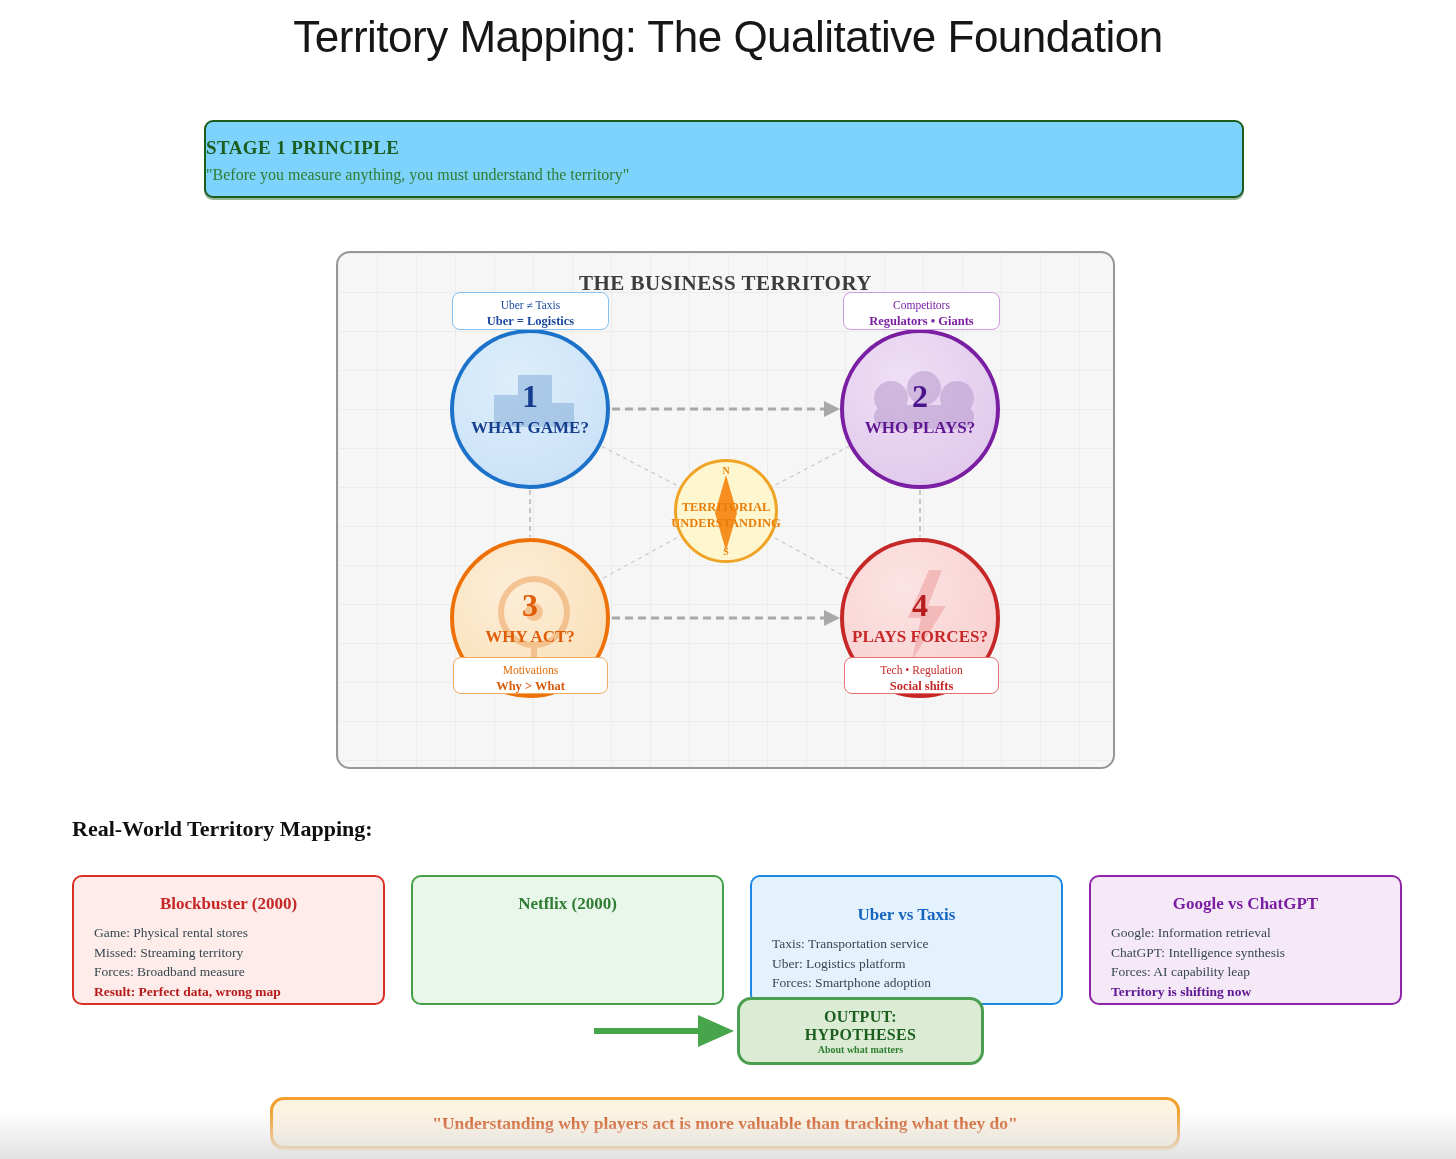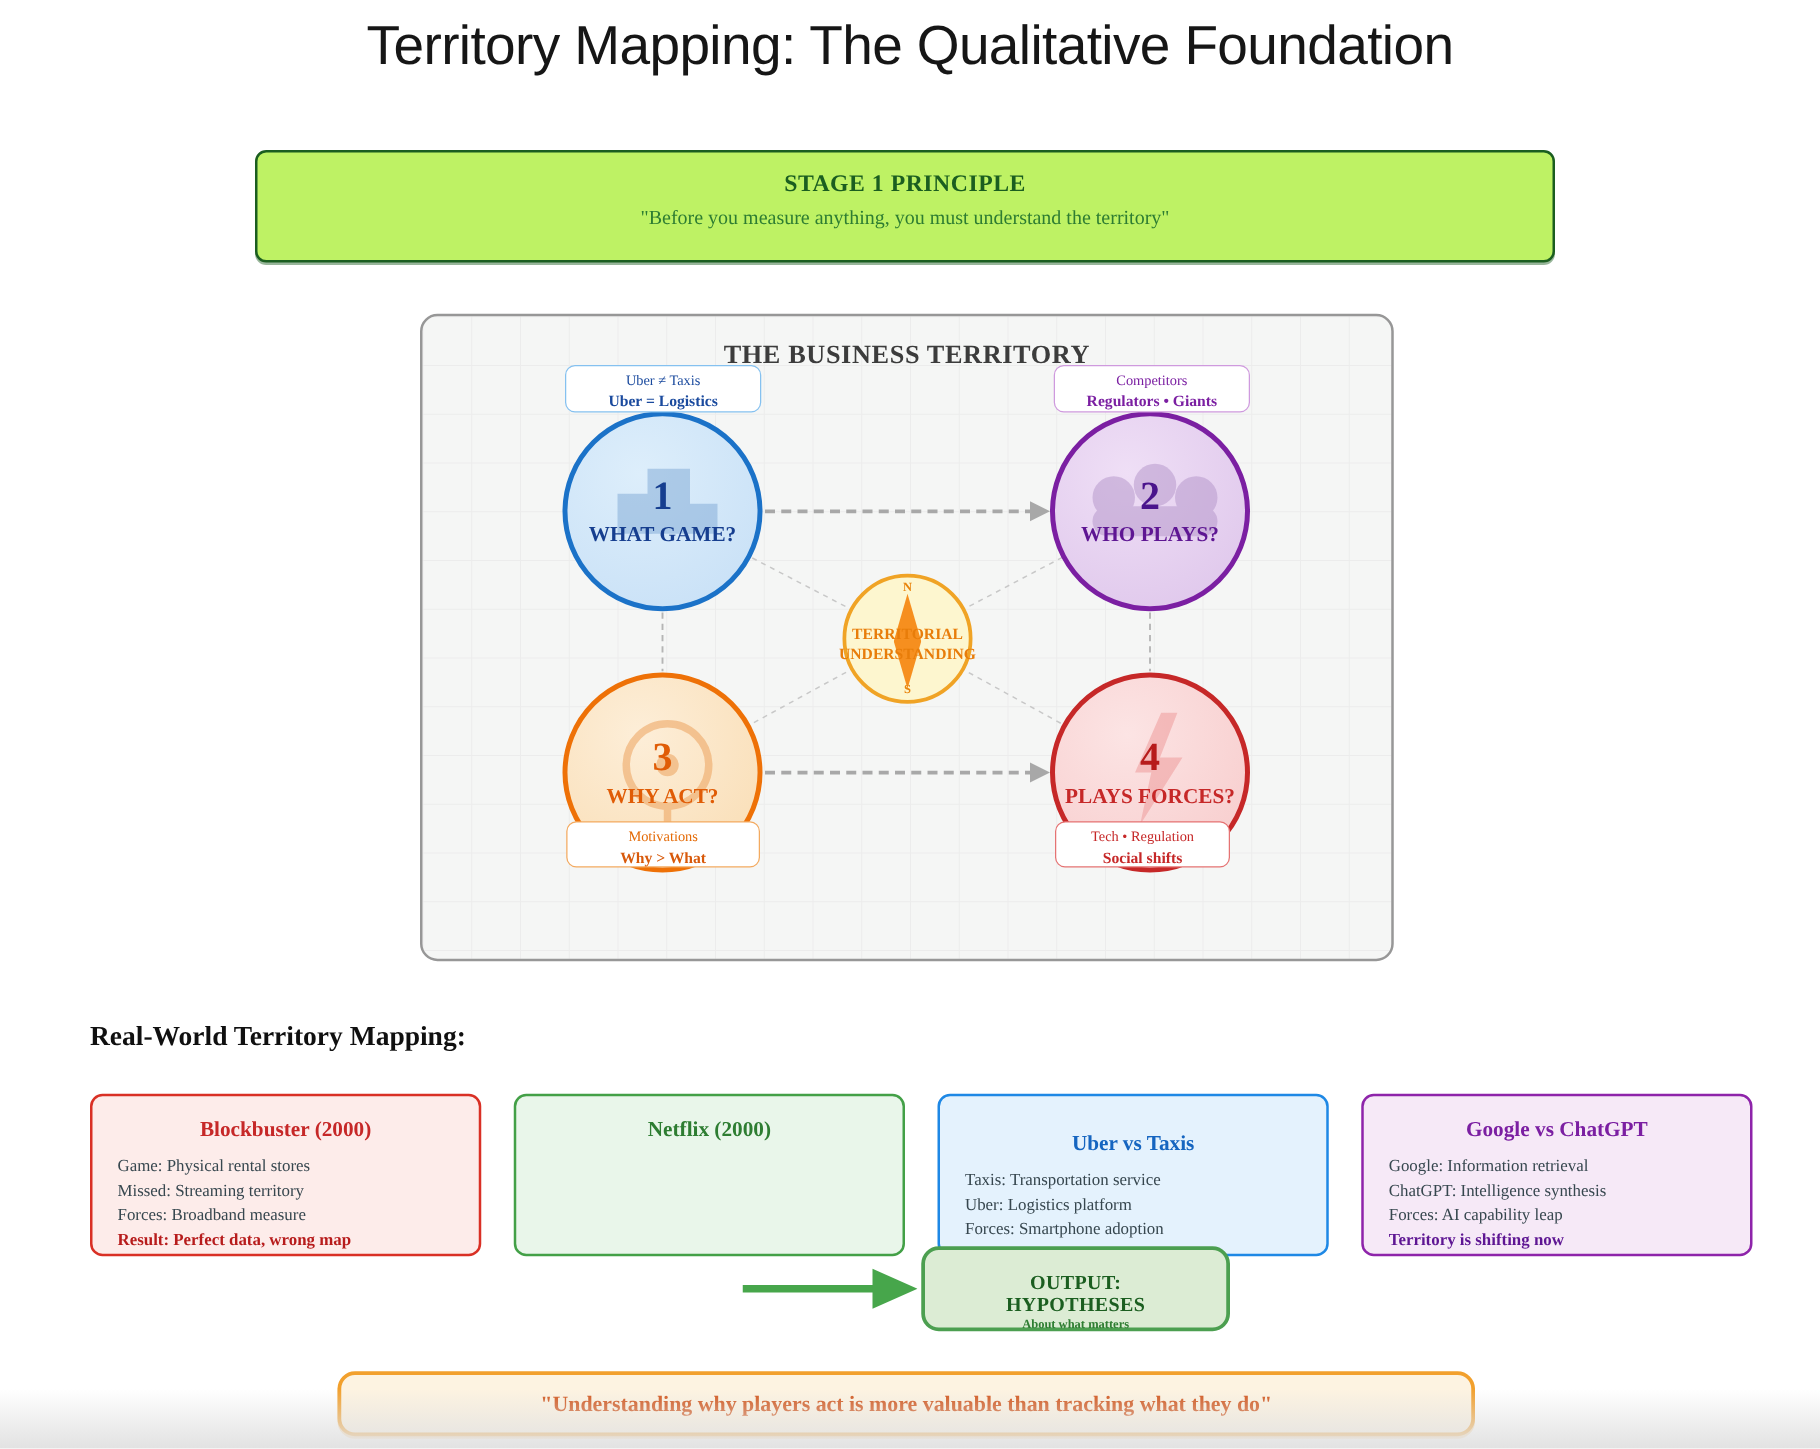--- a/index.html
+++ b/index.html
@@ -20,23 +20,23 @@
     font-family:"Liberation Sans", sans-serif; font-size:44px; font-weight:normal;
     color:#161616; letter-spacing:-0.5px;
   }
   .page-subtitle {
     position:absolute; top:71px; left:0; right:0; text-align:center;
     font-family:"Liberation Sans", sans-serif; font-size:18px; color:#2d2d2d;
   }
 
   
   .principle {
-    position:absolute; left:204px; top:120px; width:1040px; height:90px;
-    background:#bef264; border:2px solid #1b5e20; border-radius:9px;
-    text-align:center; box-shadow:0 2px 0 rgba(27,94,32,.45);
+    position:absolute; left:204px; top:120px; width:1040px; height:78px;
+    background:#7dd3fc; border:2px solid #1b5e20; border-radius:9px;
+    text-align:left; box-shadow:0 2px 0 rgba(27,94,32,.45);
   }
   .principle-title { margin-top:15px; font-size:19px; font-weight:bold; color:#1b5e20; letter-spacing:.4px; }
   .principle-quote { margin-top:7px; font-size:16px; color:#2e7d32; }
 
   
   .panel {
     position:absolute; left:336px; top:251px; width:779px; height:518px;
     background-color:#f5f6f5;
     background-image:
       linear-gradient(#ececec 1px, transparent 1px),
@@ -53,21 +53,21 @@
   .callout {
     position:absolute; background:#fff; border-radius:8px; text-align:center;
     z-index:3; padding-top:4px; line-height:1.42;
   }
   .callout .c1 { font-size:11.5px; }
   .callout .c2 { font-size:12.5px; font-weight:bold; }
   .callout-tl { left:114px; top:39px;  width:157px; height:38px; border:1.5px solid #85c1f0; color:#1a4a9e; }
   .callout-tr { left:505px; top:39px;  width:157px; height:38px; border:1.5px solid #cf9ade; color:#7b1fa2; }
   .callout-bl { left:115px; top:404px; width:155px; height:37px; border:1.5px solid #f3aa60; color:#e46a06; }
   .callout-bl .c2 { color:#d8590a; }
-  .callout-br { left:506px; top:404px; width:140px; height:37px; border:1.5px solid #e57373; color:#c62828; }
+  .callout-br { left:506px; top:404px; width:155px; height:37px; border:1.5px solid #e57373; color:#c62828; }
 
   .node {
     position:absolute; width:160px; height:160px; border-radius:50%;
     display:flex; flex-direction:column; align-items:center; justify-content:center;
     z-index:1;
   }
   .node-number { font-size:32px; font-weight:bold; z-index:2; line-height:1; }
   .node-label  { font-size:17px; font-weight:bold; z-index:2; margin-top:6px; white-space:nowrap; }
   .node1 { left:112px; top:76px;  border:4px solid #1b72c8; background:radial-gradient(circle at 38% 30%, #ddeefb, #c6dff6); }
   .node1 .node-number, .node1 .node-label { color:#163e8f; }
@@ -138,21 +138,21 @@
   .card-blue   .card-title { color:#1565c0;margin-top:28px; }  .card-blue   .card-result { color:#0d47a1; }
   .card-purple { background:#f6e9f7; border-color:#8e24aa; }
   .card-purple .card-title { color:#7b1fa2; }  .card-purple .card-result { color:#5e1693; }
 
   
   .arrow-svg { position:absolute; left:594px; top:1014px; }
   .output-box {
     position:absolute; left:737px; top:997px; width:247px; height:68px;
     background:#dcecd4; border:3px solid #4c9f50; border-radius:14px; text-align:center;
   }
-  .output-l1 { margin-top:18px; font-size:16px; font-weight:bold; color:#1b5e20; letter-spacing:.3px; }
+  .output-l1 { margin-top:8px; font-size:16px; font-weight:bold; color:#1b5e20; letter-spacing:.3px; }
   .output-l2 { font-size:16px; font-weight:bold; color:#1b5e20; letter-spacing:.3px; }
   .output-l3 { font-size:10px; color:#2e7d32;font-weight:bold; }
 
   
   .footer-quote {
     position:absolute; left:270px; top:1097px; width:910px; height:52px;
     background:#fdf3e1; border:3px solid #f2a02d; border-radius:14px;
     display:flex; align-items:center; justify-content:center;
     box-shadow:0 2px 0 rgba(242,160,45,.4);
   }

